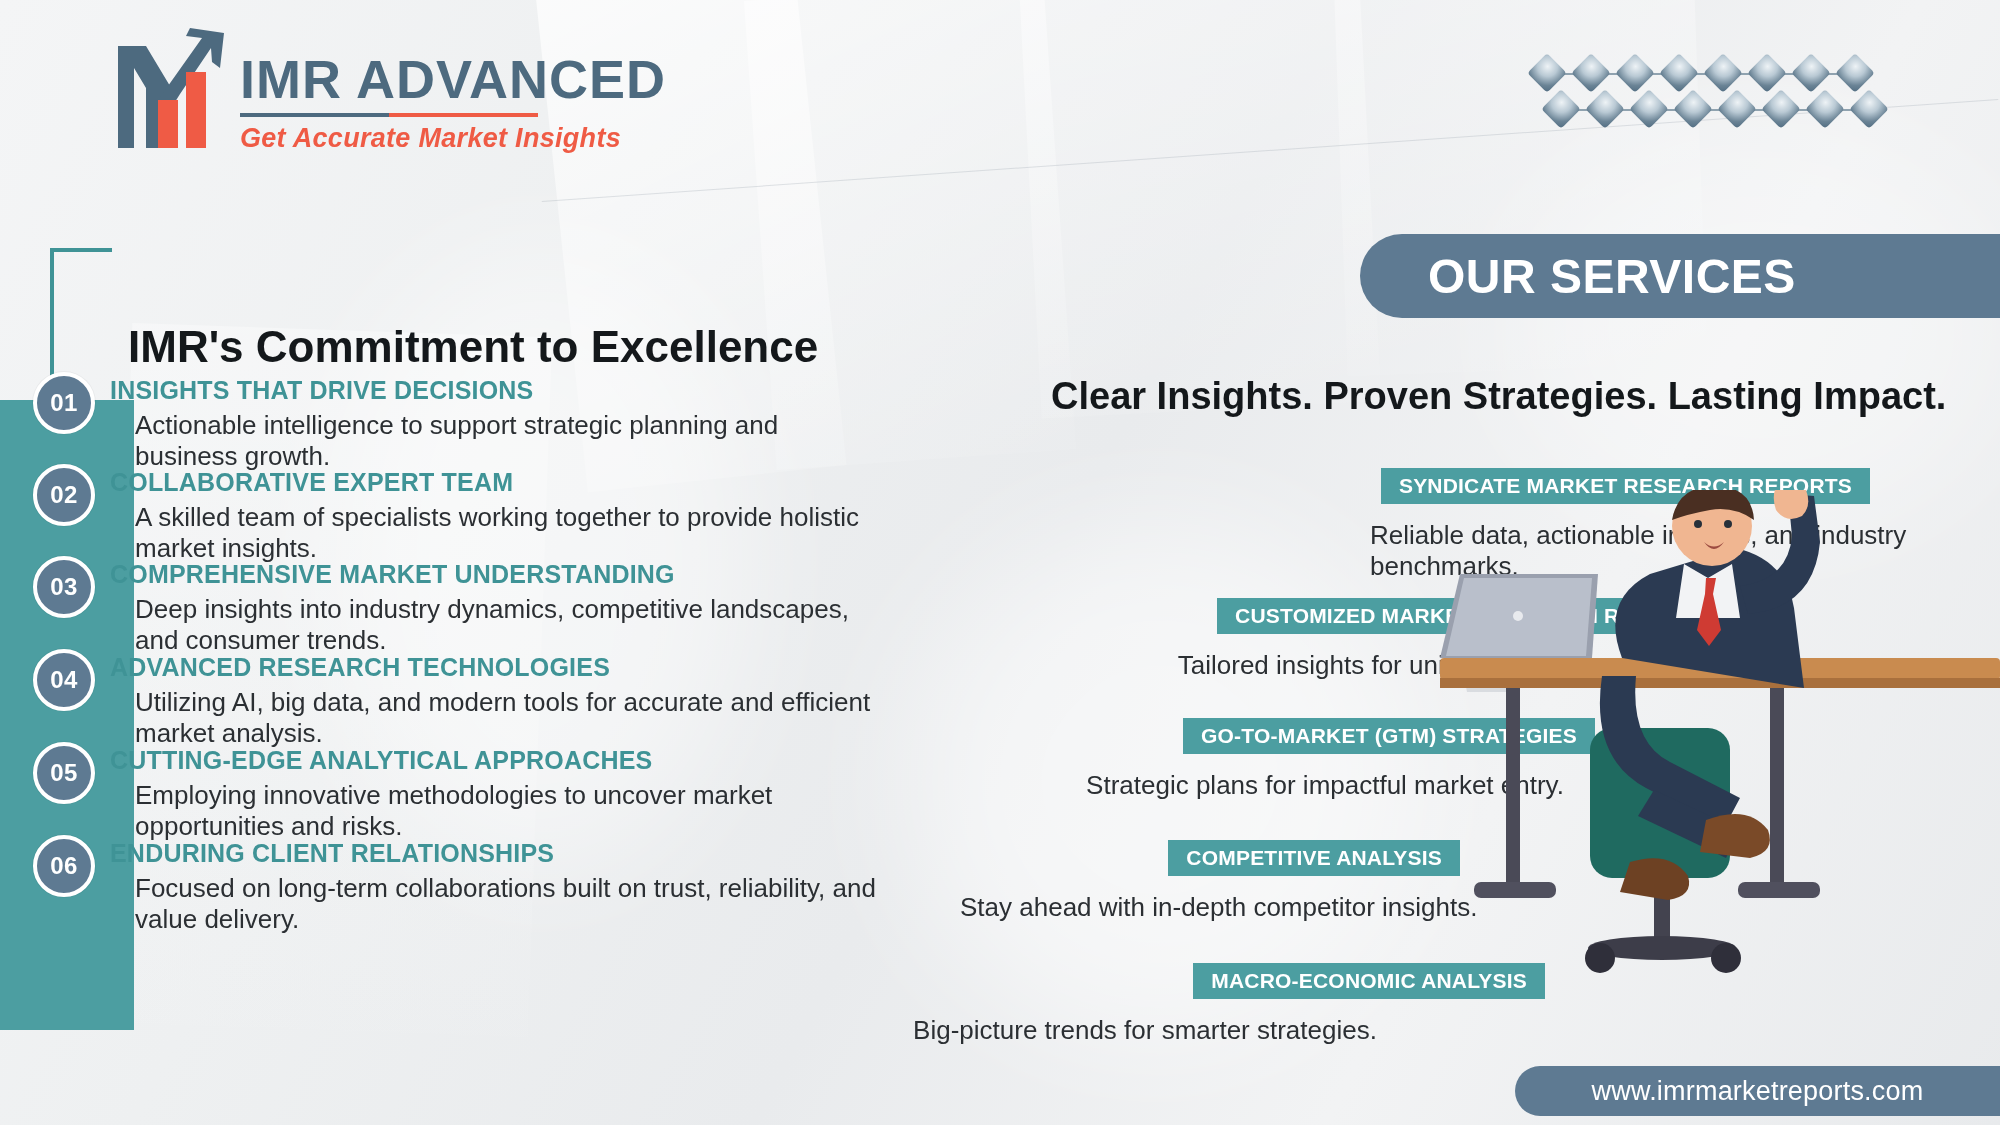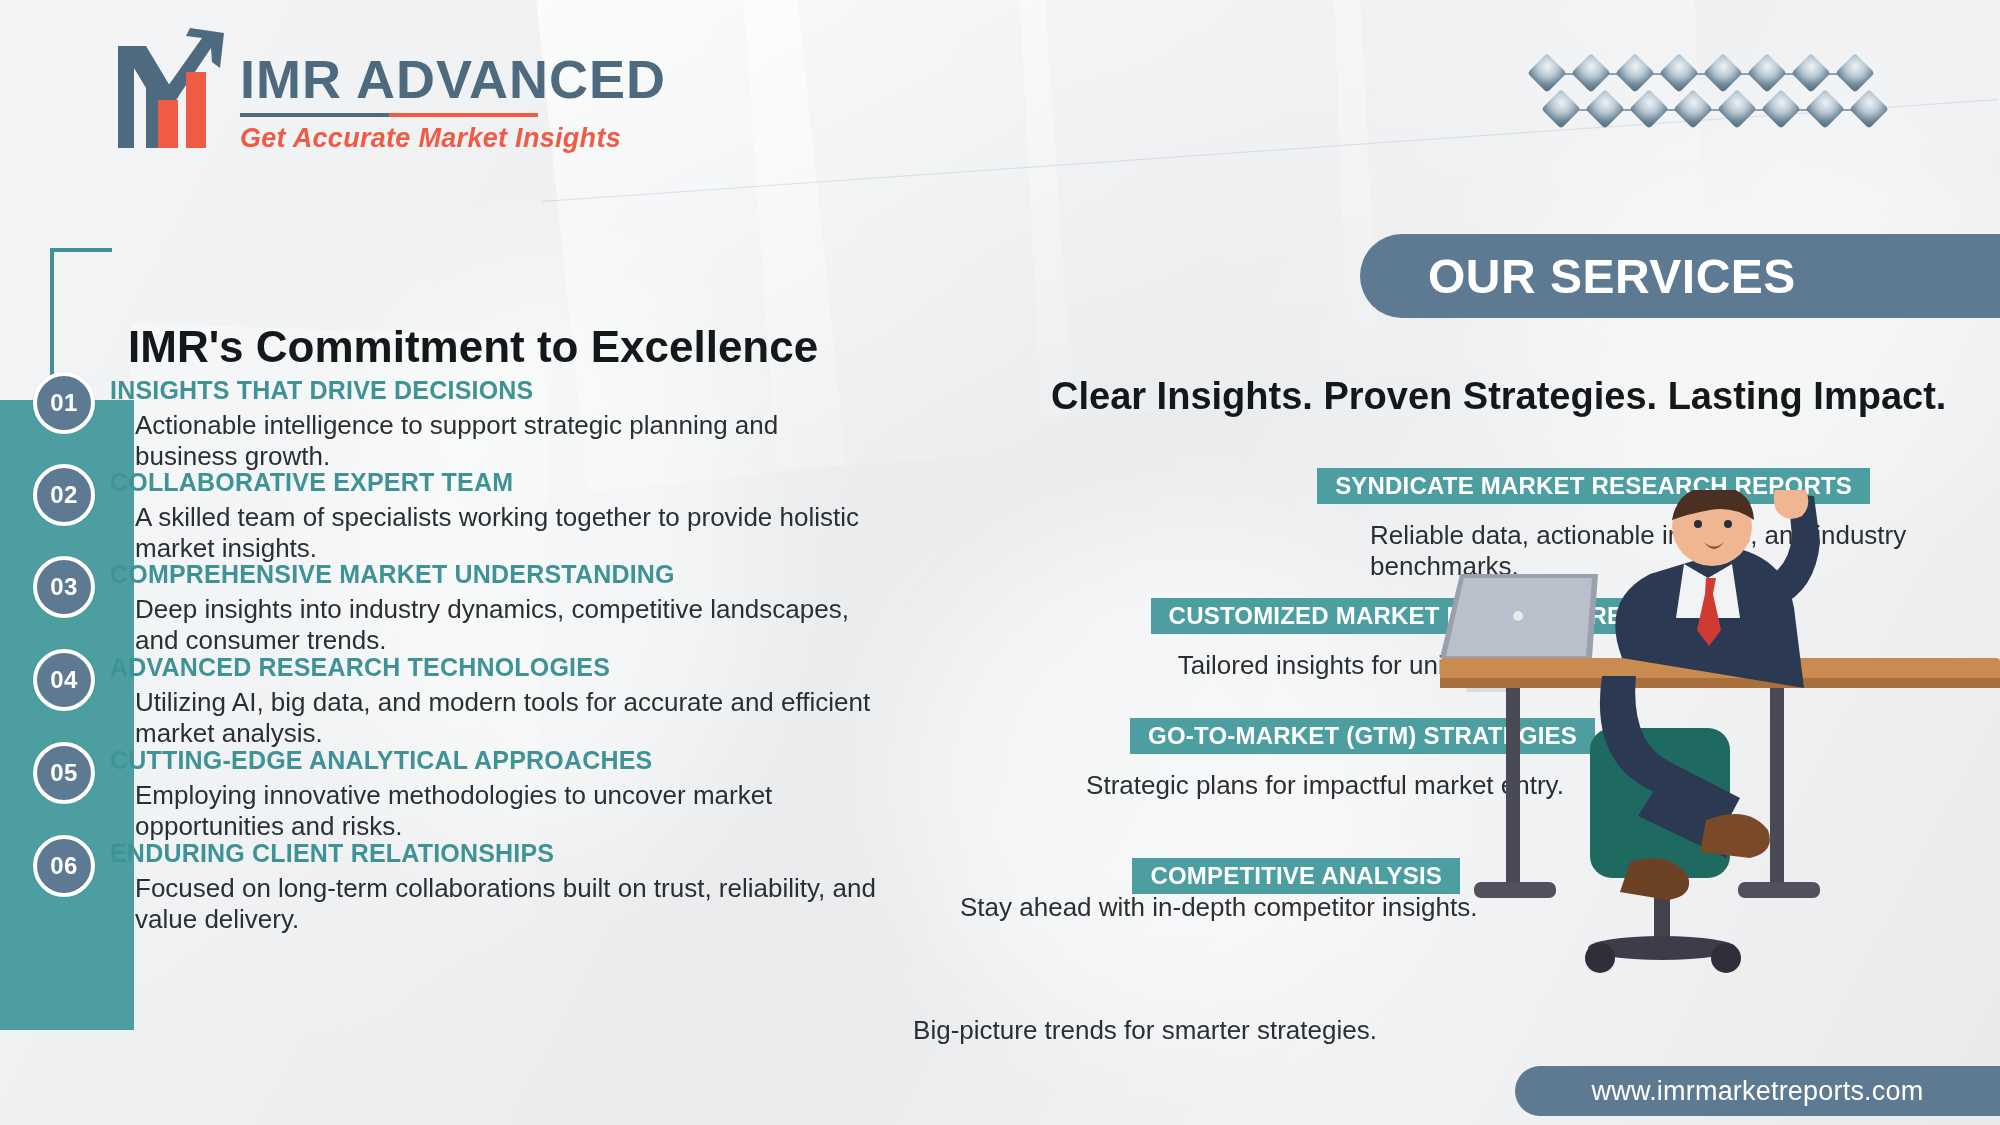--- a/index.html
+++ b/index.html
@@ -107,21 +107,21 @@
   .svc-tagline{
     position:absolute;left:1035px;top:375px;
     font-weight:bold;font-size:38px;color:#14181b;white-space:nowrap;margin-left:16px;
   }
   .svc-item{position:absolute;}
   .svc-bar{
     background:#4c9ea1;height:36px;display:flex;align-items:center;
     padding:0 18px 0 18px;
   }
   .svc-bar span{
-    color:#ffffff;font-weight:bold;font-size:24px;letter-spacing:.2px;white-space:nowrap;
+    color:#ffffff;font-weight:bold;font-size:21px;letter-spacing:.2px;white-space:nowrap;
   }
   .svc-desc{
     margin-top:8px;font-size:26px;line-height:1.2;color:#2b2f33;text-align:left;
   }
 
   
   .illus{position:absolute;left:1440px;top:490px;width:560px;height:575px;}
 
   
   .url-pill{
@@ -250,26 +250,29 @@
         </div>
         <div class="svc-desc" style="position: absolute; left: 1130px; top: 44px; width: 600px; text-align: center;">Tailored insights for unique business needs.</div>
       </div>
       <div class="svc-item" style="top: 718px; left: 0px; width: 2000px; height: 100px;">
         <div class="svc-bar" style="position: absolute; right: 405px; top: 0px;">
           <span>GO-TO-MARKET (GTM) STRATEGIES</span>
         </div>
         <div class="svc-desc" style="position: absolute; left: 1045px; top: 44px; width: 560px; text-align: center;">Strategic plans for impactful market entry.</div>
       </div>
       <div class="svc-item" style="top: 840px; left: 0px; width: 2000px; height: 100px;">
-        <div class="svc-bar" style="position: absolute; right: 540px; top: 18px;">
+        <div class="svc-bar" style="position: absolute; right: 540px; top: 0px;">
           <span>COMPETITIVE ANALYSIS</span>
         </div>
         <div class="svc-desc" style="position: absolute; left: 960px; top: 44px; width: 560px; text-align: left;">Stay ahead with in-depth competitor insights.</div>
       </div>
       <div class="svc-item" style="top: 963px; left: 0px; width: 2000px; height: 100px;">
+        <div class="svc-bar" style="position: absolute; right: 455px; top: 0px;">
+          <span>MACRO-ECONOMIC ANALYSIS</span>
+        </div>
         <div class="svc-desc" style="position: absolute; left: 875px; top: 44px; width: 540px; text-align: center;">Big-picture trends for smarter strategies.</div>
       </div>
     </div>
 
   <div class="illus">
     <svg width="560" height="575" viewBox="0 0 560 575">
 
       <g>
         <path d="M40 165 q6 -26 16 -34 q-2 20 -6 34 z" fill="#5aa05c"></path>
         <path d="M56 166 q16 -20 30 -22 q-12 14 -24 24 z" fill="#6cb06a"></path>

